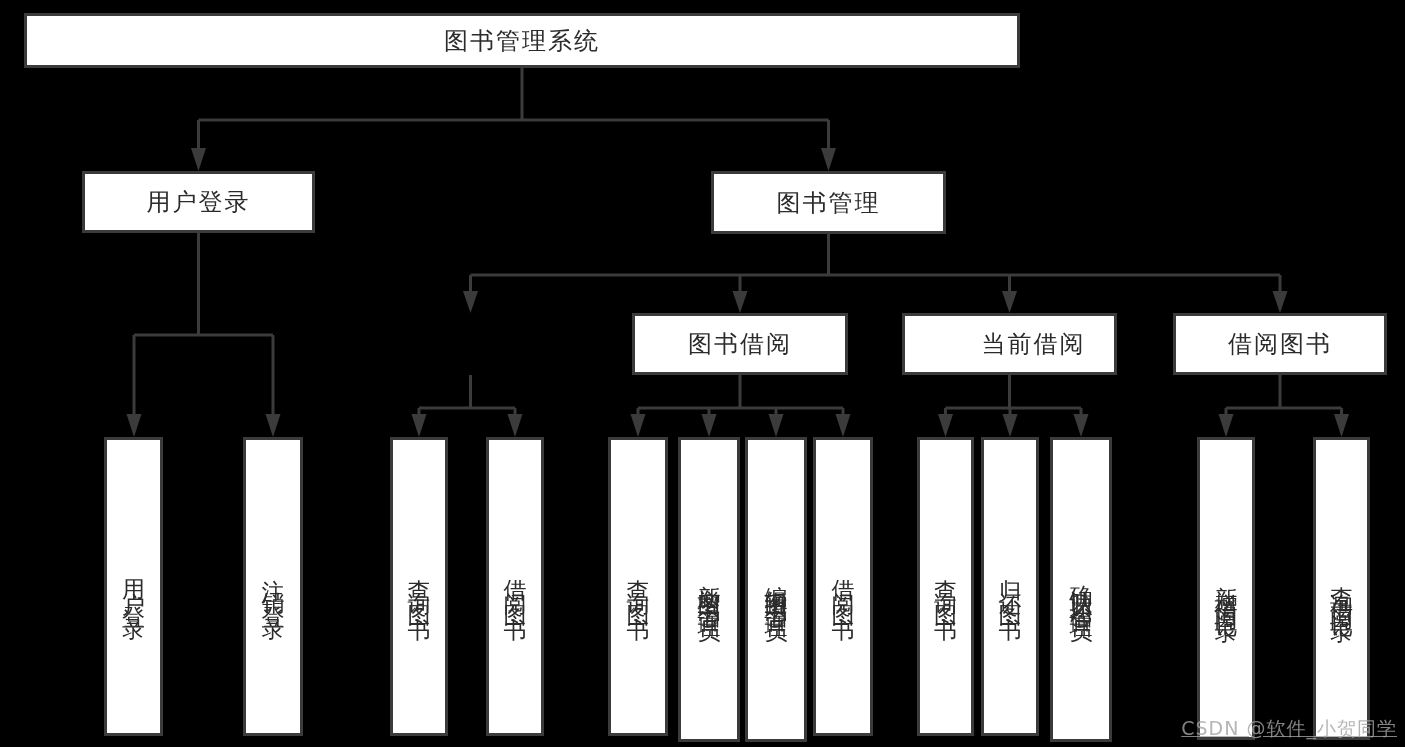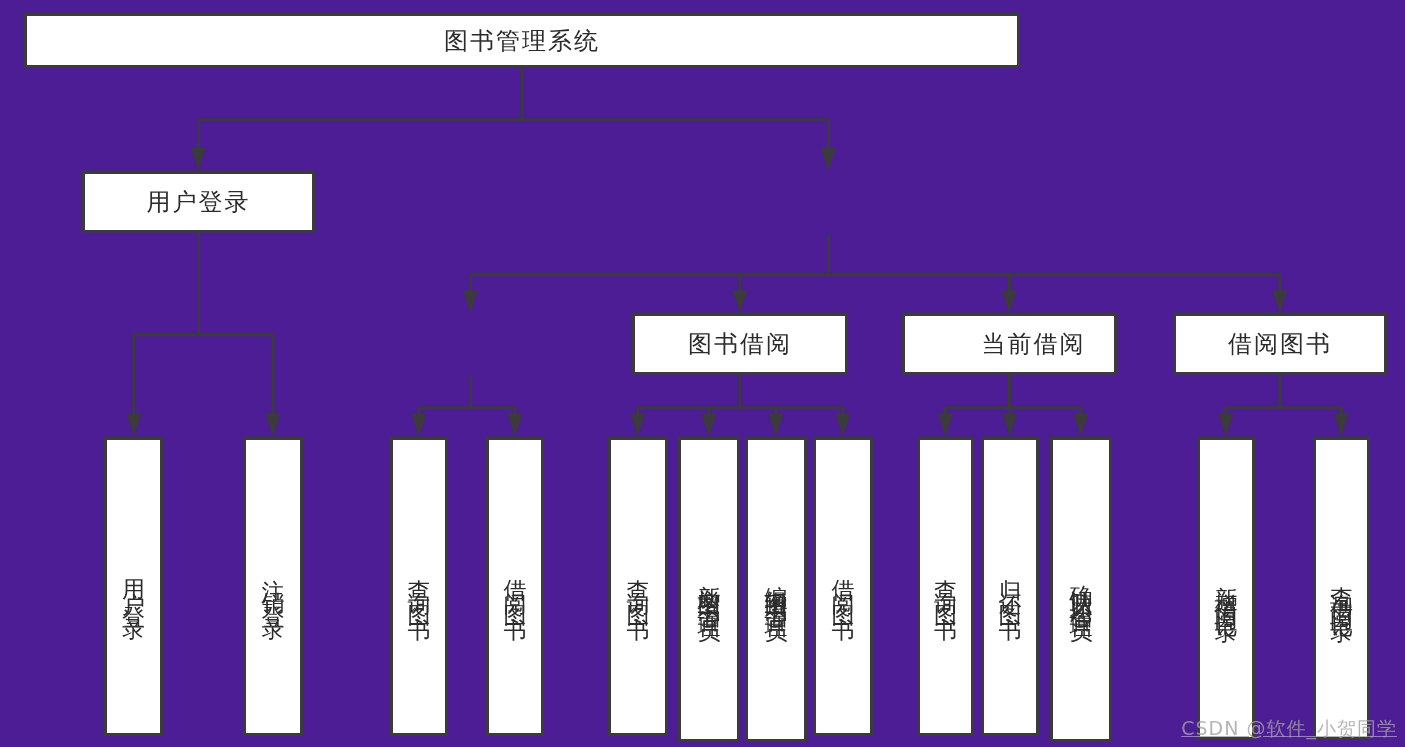--- a/index.html
+++ b/index.html
@@ -5,21 +5,21 @@
   html, body {
     margin: 0;
     padding: 0;
     background: #ffffff;
     font-family: "DejaVu Sans", "Liberation Sans", sans-serif;
   }
   .canvas {
     position: relative;
     width: 1405px;
     height: 747px;
-    background: #4c1d95;
+    background: #000000;
     overflow: hidden;
   }
   .connectors {
     position: absolute;
     left: 0; top: 0;
     width: 1405px;
     height: 747px;
   }
   .connectors path.cl {
     stroke: #3b3b3b;
@@ -140,20 +140,21 @@
     <g>
       <path class="cl" d="M1280,375 V408 M1226,408 H1341.5 M1226,408 V415 M1341.5,408 V415"></path>
       <path class="ah" d="M1218.5,414 h15 L1226,437 Z"></path>
       <path class="ah" d="M1334,414 h15 L1341.5,437 Z"></path>
     </g>
   </svg>
 
   <div class="node h n-root">图书管理系统</div>
 
   <div class="node h n-user-login">用户登录</div>
+  <div class="node h n-book-mgmt">图书管理</div>
 
   <div class="node h n-book-borrow">图书借阅</div>
   <div class="node h n-cur-borrow">当前借阅</div>
   <div class="node h n-borrow-rec">借阅图书</div>
 
   <div class="node v ls4 l-user-login">用户登录</div>
   <div class="node v ls4 l-logout">注销登录</div>
 
   <div class="node v ls4 l-query-a">查询图书</div>
   <div class="node v ls4 l-borrow-a">借阅图书</div>

